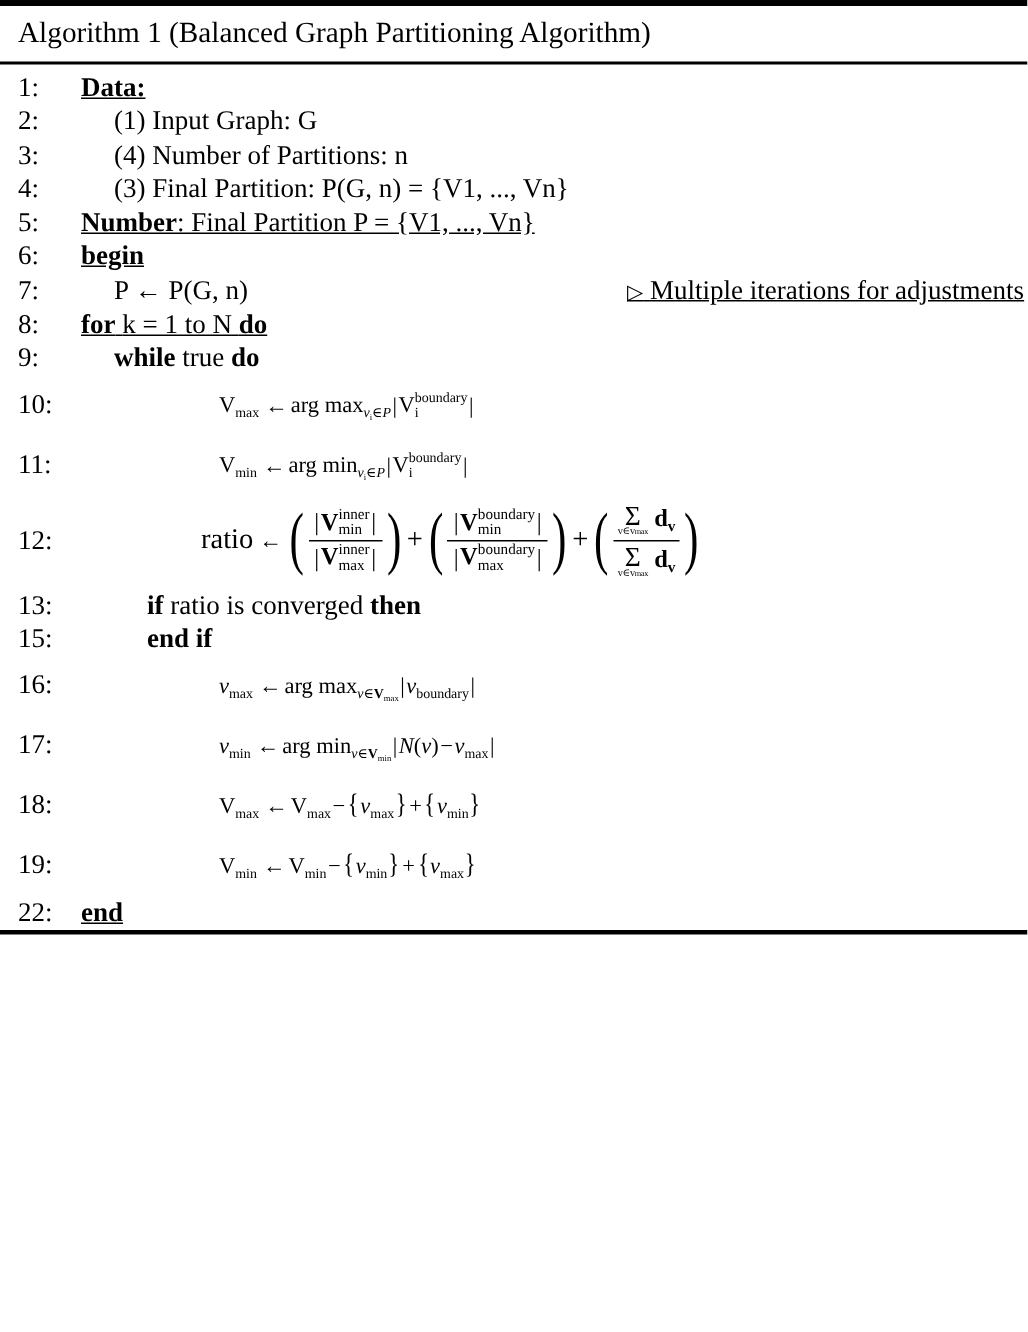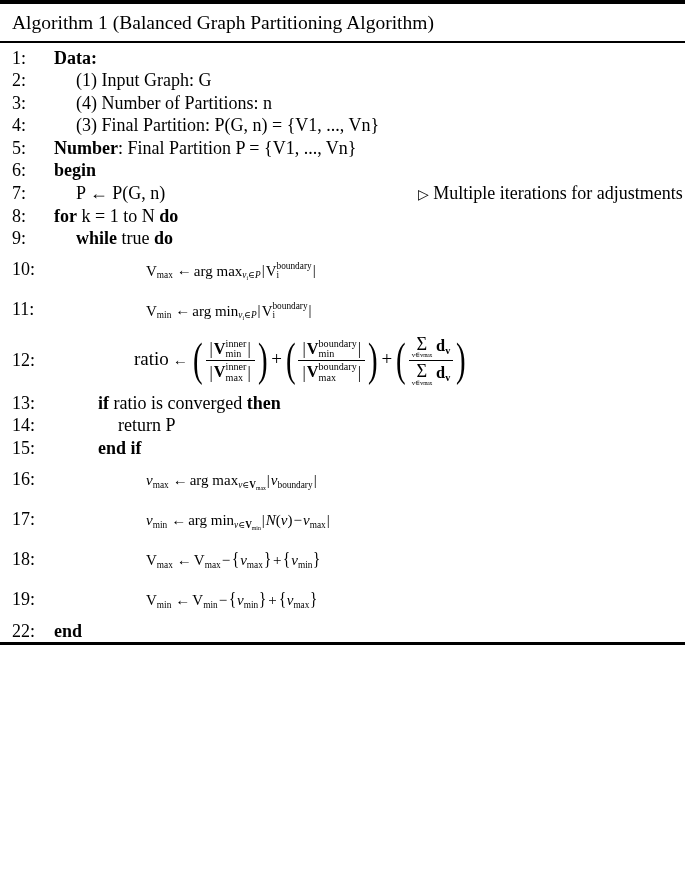--- a/index.html
+++ b/index.html
@@ -54,36 +54,37 @@
   }
 
   .content {
     flex: 1 1 auto;
     font-size: 18px;
     line-height: 1.25;
     white-space: nowrap;
   }
 
   
-  .i0 { padding-left: 8px; }
+  .i0 { padding-left: 8px; text-decoration: underline; }
   .i1 { padding-left: 30px; }
   .i2 { padding-left: 30px; }
   .i3 { padding-left: 52px; font-family: Liberation Serif, serif; }
   .i4 { padding-left: 72px; }
   .i5 { padding-left: 100px; }
   .i6 { padding-left: 88px; }
 
   .kw { font-weight: bold; }
 
   .comment {
     position: absolute;
     left: 418px;
     top: 0;
     font-size: 18px;
     white-space: nowrap;
+    text-decoration: underline;
   }
   .tri { font-size: 14px; }
 
   
   .math {
     font-family: "Liberation Serif", "DejaVu Serif", serif;
     font-size: 15px;
     white-space: nowrap;
     display: inline-block;
     line-height: 1.1;
@@ -232,24 +233,20 @@
           <span>ratio</span><span class="arrow" style="font-size:0.8em">←</span><span class="paren">(</span><span class="grp"><span class="frac"><span class="num"><span class="bar">|</span><b>V</b><span class="supsub"><span class="hi">inner</span><span class="lo">min</span></span><span class="bar">|</span></span><span class="den"><span class="bar">|</span><b>V</b><span class="supsub"><span class="hi">inner</span><span class="lo">max</span></span><span class="bar">|</span></span></span></span><span class="paren">)</span><span class="op">+</span><span class="paren">(</span><span class="grp"><span class="frac"><span class="num"><span class="bar">|</span><b>V</b><span class="supsub"><span class="hi">boundary</span><span class="lo">min</span></span><span class="bar">|</span></span><span class="den"><span class="bar">|</span><b>V</b><span class="supsub"><span class="hi">boundary</span><span class="lo">max</span></span><span class="bar">|</span></span></span></span><span class="paren">)</span><span class="op">+</span><span class="paren">(</span><span class="grp"><span class="frac"><span class="num"><span class="sumrow"><span class="sumwrap"><span class="sumsym">Σ</span><span class="sumsub"><span>v∈v</span><span style="font-size:0.8em">max</span></span></span>&nbsp;<b>d</b><span class="sub"><b>v</b></span></span></span><span class="den"><span class="sumrow"><span class="sumwrap"><span class="sumsym">Σ</span><span class="sumsub"><span>v∈v</span><span style="font-size:0.8em">max</span></span></span>&nbsp;<b>d</b><span class="sub"><b>v</b></span></span></span></span></span><span class="paren">)</span>
         </span>
       </div>
     </div>
 
     <div class="row">
       <div class="lineno">13:</div>
       <div class="content i3"><span class="kw">if</span>&nbsp;<span>ratio is converged</span>&nbsp;<span class="kw">then</span></div>
     </div>
 
-    <div class="row">
-      <div class="lineno">14:</div>
-      <div class="content i4"><span>return P</span></div>
-    </div>
 
     <div class="row">
       <div class="lineno">15:</div>
       <div class="content i3"><span class="kw">end if</span></div>
     </div>
 
     <div class="row row-tall">
       <div class="lineno">16:</div>
       <div class="content i5">
         <span class="math">

